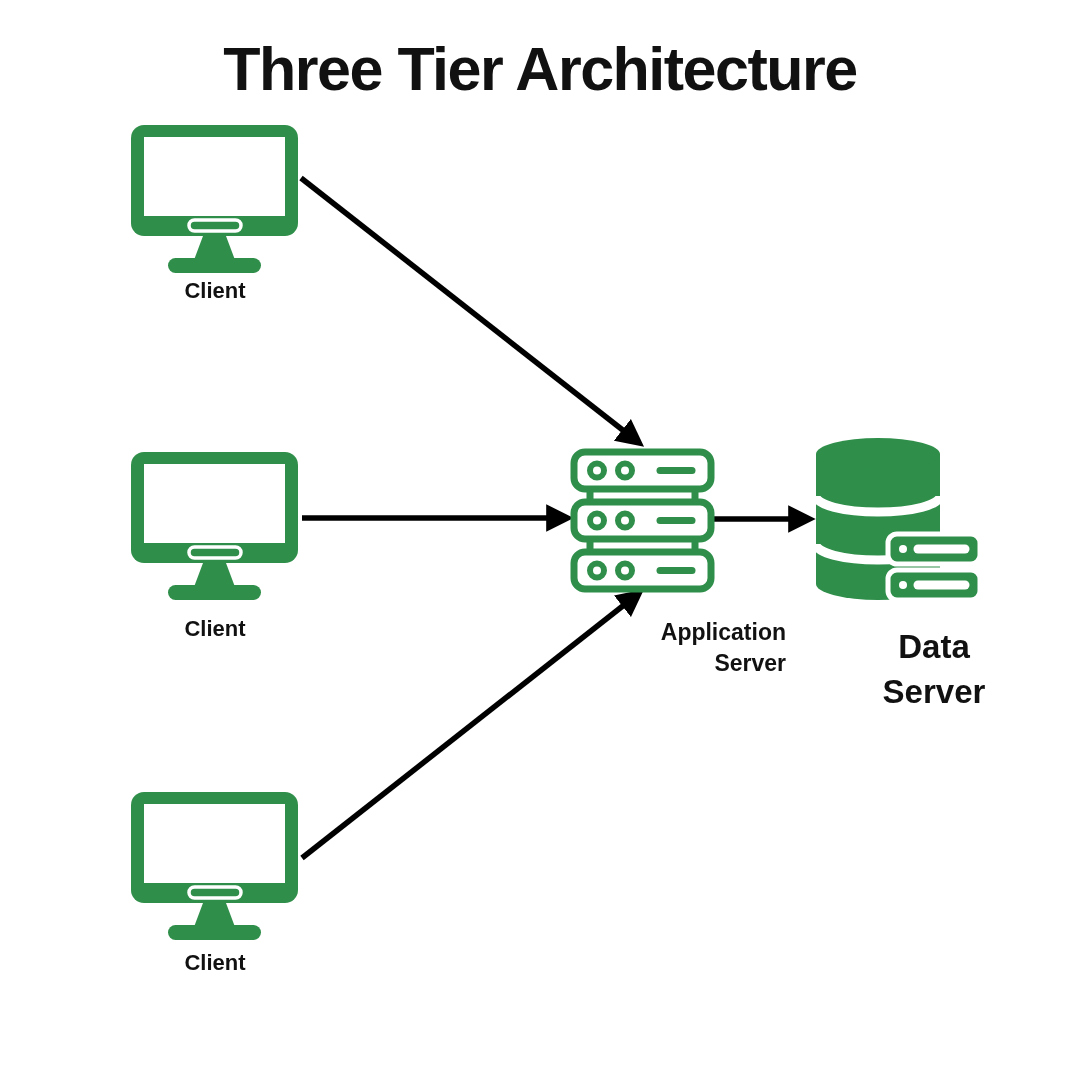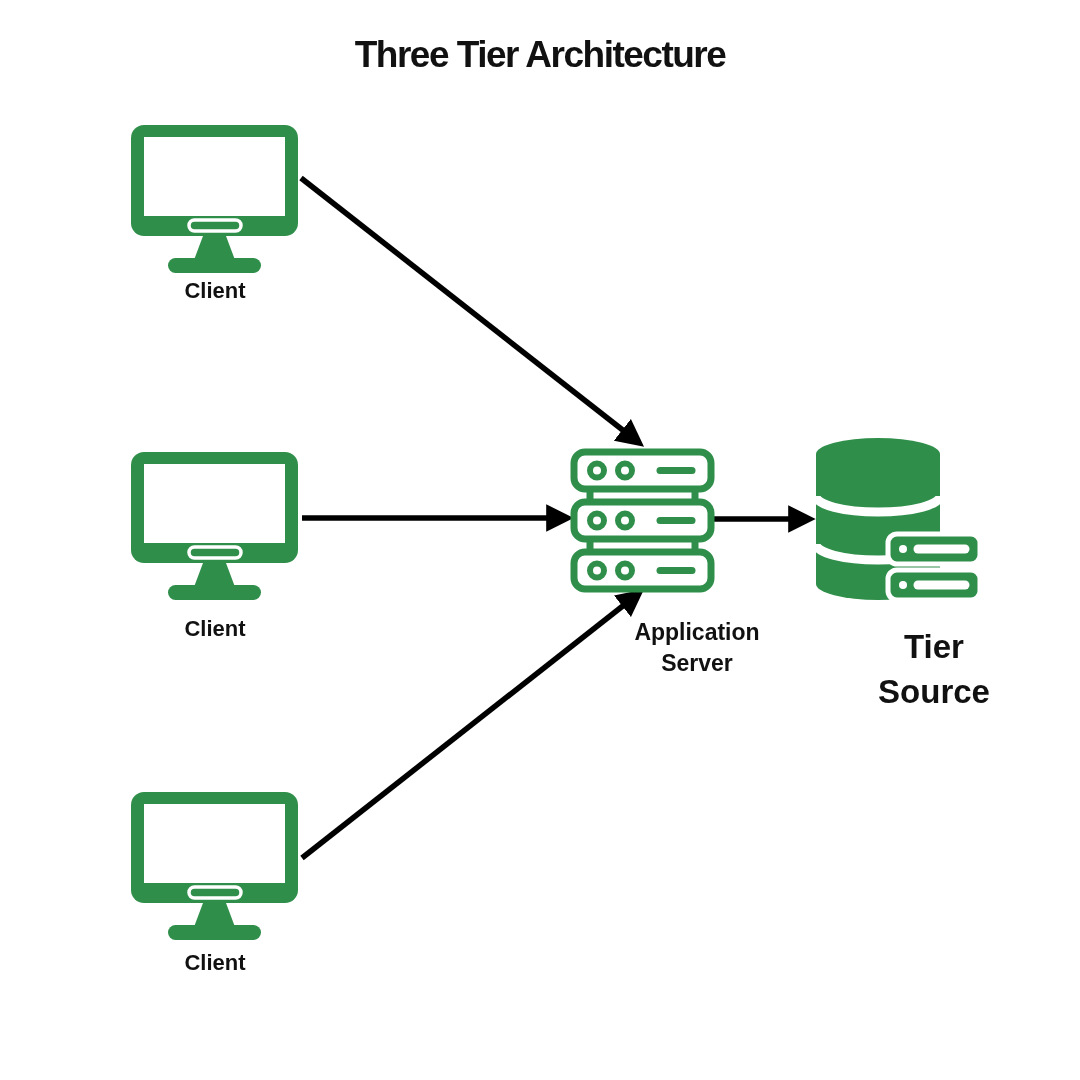--- a/index.html
+++ b/index.html
@@ -15,39 +15,39 @@
     position:relative;
     width:1080px;height:1080px;
     margin:0 auto;
     background:var(--background);
     overflow:hidden;
   }
   .title{
     position:absolute;
     left:0;top:34px;width:1080px;
     text-align:center;
-    font-size:37px;
+    font-size:61px;
     font-weight:700;
     letter-spacing:-1.5px;
     color:var(--text);
   }
   .abs{position:absolute;}
   .node-label{
     position:absolute;
     text-align:center;
     font-weight:700;
     color:var(--text);
   }
   .client-label{
     width:170px;
     font-size:22px;
   }
   .appserver-label{
     left:608px;top:617px;width:178px;
-    font-size:23px;line-height:31px;
+    font-size:23px;line-height:31px;text-align:right;
   }
   .datasource-label{
     left:848px;top:624px;width:172px;
     font-size:33px;line-height:45px;
   }
   svg{display:block;}
 </style>
 </head>
 <body>
 
@@ -141,15 +141,15 @@
         <circle cx="91" cy="115" r="4" fill="#ffffff"></circle>
         <line x1="106" y1="115" x2="153" y2="115" stroke="#ffffff" stroke-width="9" stroke-linecap="round"></line>
       </g>
       <g>
         <rect x="76" y="136" width="92" height="30" rx="9" fill="var(--accent)" stroke="#ffffff" stroke-width="5"></rect>
         <circle cx="91" cy="151" r="4" fill="#ffffff"></circle>
         <line x1="106" y1="151" x2="153" y2="151" stroke="#ffffff" stroke-width="9" stroke-linecap="round"></line>
       </g>
     </svg>
   </div>
-  <div class="node-label datasource-label">Tier Source</div>
+  <div class="node-label datasource-label">Data Server</div>
 
 </div>
 
 </body></html>

